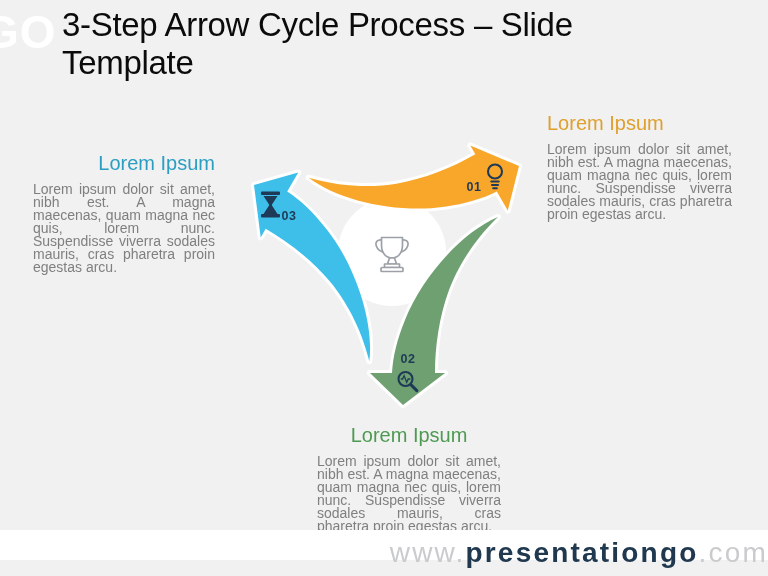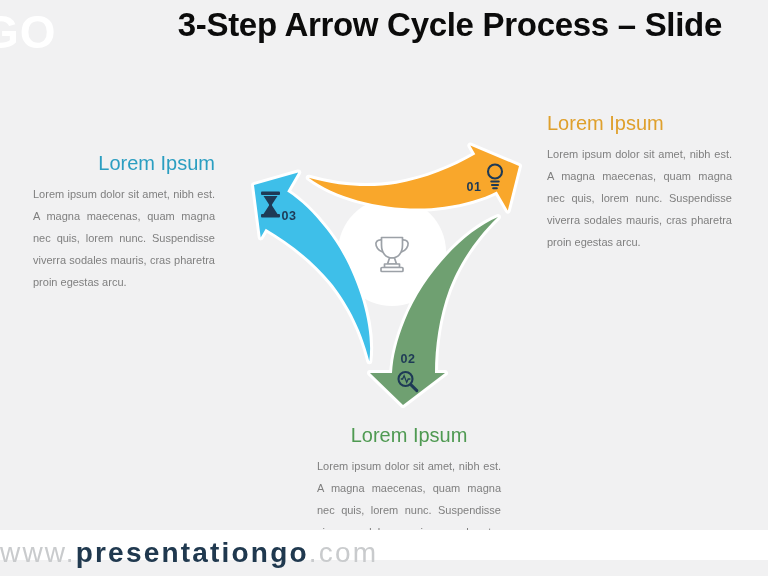--- a/index.html
+++ b/index.html
@@ -6,56 +6,55 @@
   .slide{
     position:relative;width:768px;height:576px;overflow:hidden;
     background:#F1F1F2;font-family:"Liberation Sans",sans-serif;
   }
   .logo{
     position:absolute;left:-17px;top:0px;color:#FFFFFF;
     font-weight:bold;font-size:46px;letter-spacing:1px;line-height:64px;
   }
   .title{
     position:absolute;left:62px;top:6px;width:660px;margin:0;
-    font-size:33px;font-weight:bold;color:#0B0B0B;line-height:1.14;
+    font-size:33px;font-weight:normal;color:#0B0B0B;line-height:1.14;
     letter-spacing:-0.3px;
-    text-align:right;
   }
   .tb{position:absolute;}
   .tb .heading{font-size:20px;font-weight:normal;line-height:22px;margin-bottom:9px;}
   .h-gold{color:#DFA02C;}
   .h-green{color:#4F9A52;}
   .h-teal{color:#2B9EC1;}
-  .tb .body{font-size:11px;line-height:22px;text-align:justify;color:#7F7F7F;}
+  .tb .body{font-size:14px;line-height:13px;text-align:justify;color:#7F7F7F;}
   .tb-right{left:547px;top:112px;width:185px;}
   .tb-right .heading{text-align:left;}
   .tb-left{left:33px;top:152px;width:182px;}
   .tb-left .heading{text-align:right;}
   .tb-bottom{left:317px;top:424px;width:184px;}
   .tb-bottom .heading{text-align:center;}
   .tb-bottom .body{}
   .diagram{position:absolute;left:0;top:0;}
   .num{font-family:"Liberation Sans",sans-serif;font-size:12.5px;font-weight:bold;
        fill:#1E3A56;letter-spacing:0.5px;}
   .footer{
     position:absolute;left:0;top:530px;width:768px;height:30px;background:#FFFFFF;
-    text-align:left;font-size:28px;line-height:45px;letter-spacing:2.2px;
+    text-align:right;font-size:28px;line-height:45px;letter-spacing:2.2px;
   }
   .footer .dim{color:#C9CBCD;font-weight:400;}
   .footer .brand{color:#20394F;font-weight:600;}
 </style>
 </head>
 <body>
 
 <div class="slide">
 
   <div class="logo">GO</div>
 
   <h1 class="title"><span>3-Step Arrow Cycle Process – Slide</span><br>
-  </h1>
+  <span>Template</span></h1>
 
   <div class="tb tb-right">
     <div class="heading h-gold">Lorem Ipsum</div>
     <div class="body">Lorem ipsum dolor sit amet, nibh est. A magna maecenas, quam magna nec quis, lorem nunc. Suspendisse viverra sodales mauris, cras pharetra proin egestas arcu.</div>
   </div>
 
   <div class="tb tb-left">
     <div class="heading h-teal">Lorem Ipsum</div>
     <div class="body">Lorem ipsum dolor sit amet, nibh est. A magna maecenas, quam magna nec quis, lorem nunc. Suspendisse viverra sodales mauris, cras pharetra proin egestas arcu.</div>
   </div>

